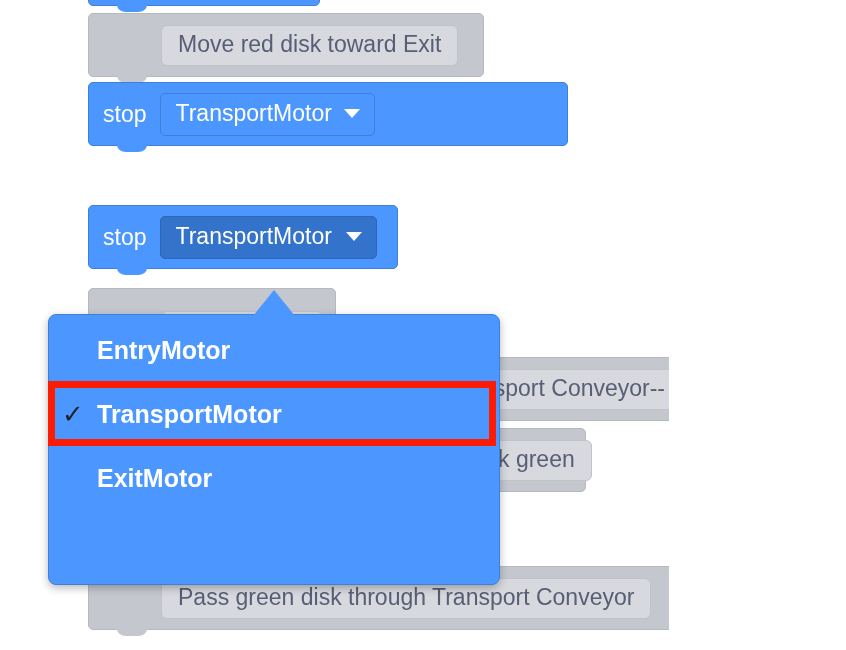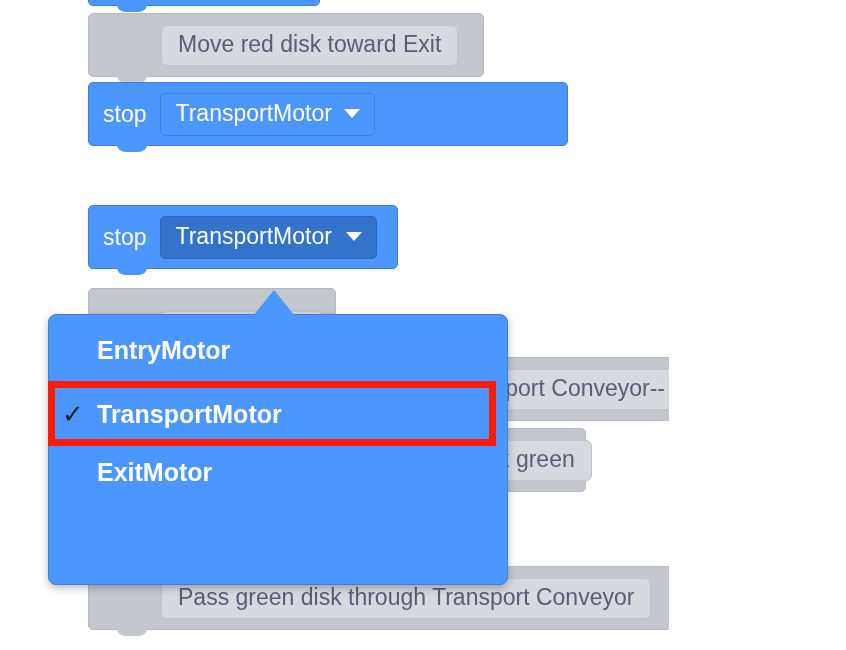--- a/index.html
+++ b/index.html
@@ -133,21 +133,20 @@
     left: 48px;
     top: 314px;
     width: 450px;
     height: 269px;
     background: #4c97ff;
     border: 1px solid #3d7fd9;
     border-radius: 8px;
     box-shadow: 0 3px 9px rgba(0,0,0,0.28);
     z-index: 40;
     overflow: visible;
-    padding-left: 8px;
   }
   #dropdown-pointer {
     position: absolute;
     left: 204px;
     top: -25px;
     width: 0; height: 0;
     border-left: 21px solid transparent;
     border-right: 21px solid transparent;
     border-bottom: 26px solid #4c97ff;
     z-index: 41;
@@ -250,21 +249,21 @@
     <div class="menu-item" style="top:3px;">
       <span class="spacer"></span>
       <span class="mlabel">EntryMotor</span>
     </div>
 
     <div class="menu-item" style="top:67px;">
       <span class="check">✓</span>
       <span class="mlabel">TransportMotor</span>
     </div>
 
-    <div class="menu-item" style="top:125px;">
+    <div class="menu-item" style="top:131px;">
       <span class="spacer"></span>
       <span class="mlabel">ExitMotor</span>
     </div>
 
   </div>
 
   <div id="red-box"></div>
 
 </div>
 

